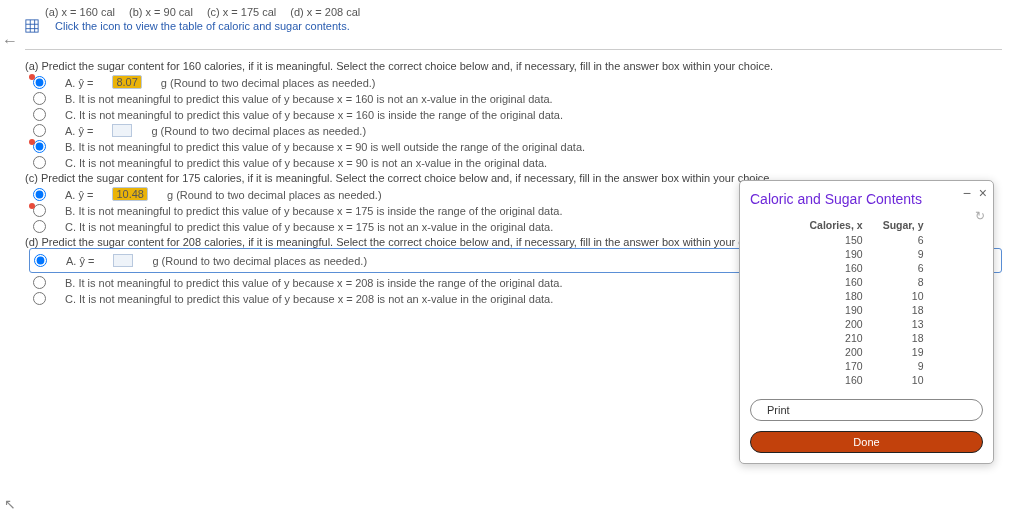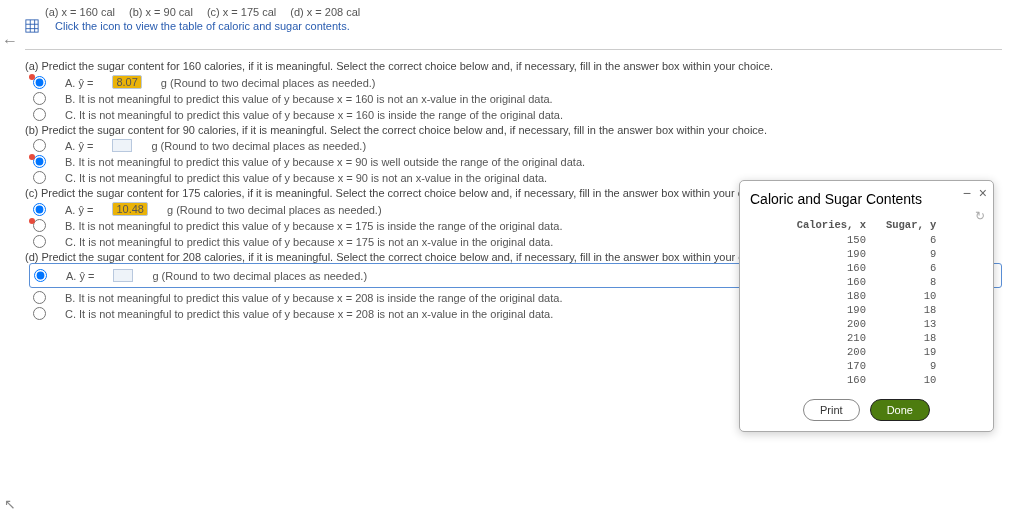--- a/index.html
+++ b/index.html
@@ -46,29 +46,29 @@
     top: 180px;
     width: 255px;
     background: #fff;
     border: 1px solid #aaa;
     border-radius: 5px;
     box-shadow: 0 2px 10px rgba(0,0,0,.2);
     padding: 10px;
   }
   .popup .close { position:absolute; right:6px; top:4px; font-size:14px; color:#666; cursor:pointer;}
   .popup .minus { position:absolute; right:22px; top:4px; font-size:14px; color:#666;}
-  .popup-title { font-size: 14px; color:#000000; margin-bottom: 10px; }
+  .popup-title { font-size: 14px; color:#6d28d9; margin-bottom: 10px; }
   .popup .swirl { position:absolute; right:8px; top:28px; color:#aaa; font-size:12px;}
-  table.data { border-collapse: collapse; margin: 0 auto; font-size: 10.5px; color:#555;font-family:Liberation Mono, monospace;}
+  table.data { border-collapse: collapse; margin: 0 auto; font-size: 10.5px; color:#555;}
   table.data th { font-weight: bold; padding: 2px 10px; text-align: center; }
   table.data td { padding: 1px 10px; text-align: right; }
-  .popup-btns { display:flex; justify-content:center; gap:10px; margin-top:12px;}
+  .popup-btns { display:flex; justify-content:center; gap:10px; margin-top:12px;flex-direction:column;}
   .btn { padding: 4px 16px; border-radius: 14px; font-size:11px; cursor:pointer; border:1px solid #888;}
   .btn-print { background:#fff; color:#333; }
-  .btn-done { background:#4d7c0f; color:#fff; border-color:#222;}
+  .btn-done { background:#c2410c; color:#fff; border-color:#222;text-align:center;}
   .active-row { border:1px solid #5a8fd6; border-radius:3px; padding:2px 4px; margin-left:4px;}
   .cursor-icon { position:absolute; left:4px; bottom:18px; color:#888; font-size:14px;}
   .faint { filter: blur(.4px); color:#666;}
 </style>
 </head>
 <body>
 
 <div class="page faint">
   <div class="arrow-left">←</div>
 
@@ -102,21 +102,20 @@
   </div>
   <div class="choice">
     <input type="radio" style="">
     <span>B.  It is not meaningful to predict this value of y because x = 160 is not an x-value in the original data.</span>
   </div>
   <div class="choice">
     <input type="radio" style="">
     <span>C.  It is not meaningful to predict this value of y because x = 160 is inside the range of the original data.</span>
   </div>
 
-  <div class="part">(b) Predict the sugar content for 90 calories, if it is meaningful. Select the correct choice below and, if necessary, fill in the answer box within your choice.</div>
   <div class="choice">
     <input type="radio" style="">
     <span>A.  ŷ = </span>
     <span class="inputbox"></span>
     <span> g (Round to two decimal places as needed.)</span>
   </div>
   <div class="choice sel">
     <input type="radio" checked="" style="">
     <span>B.  It is not meaningful to predict this value of y because x = 90 is well outside the range of the original data.</span>
   </div>

